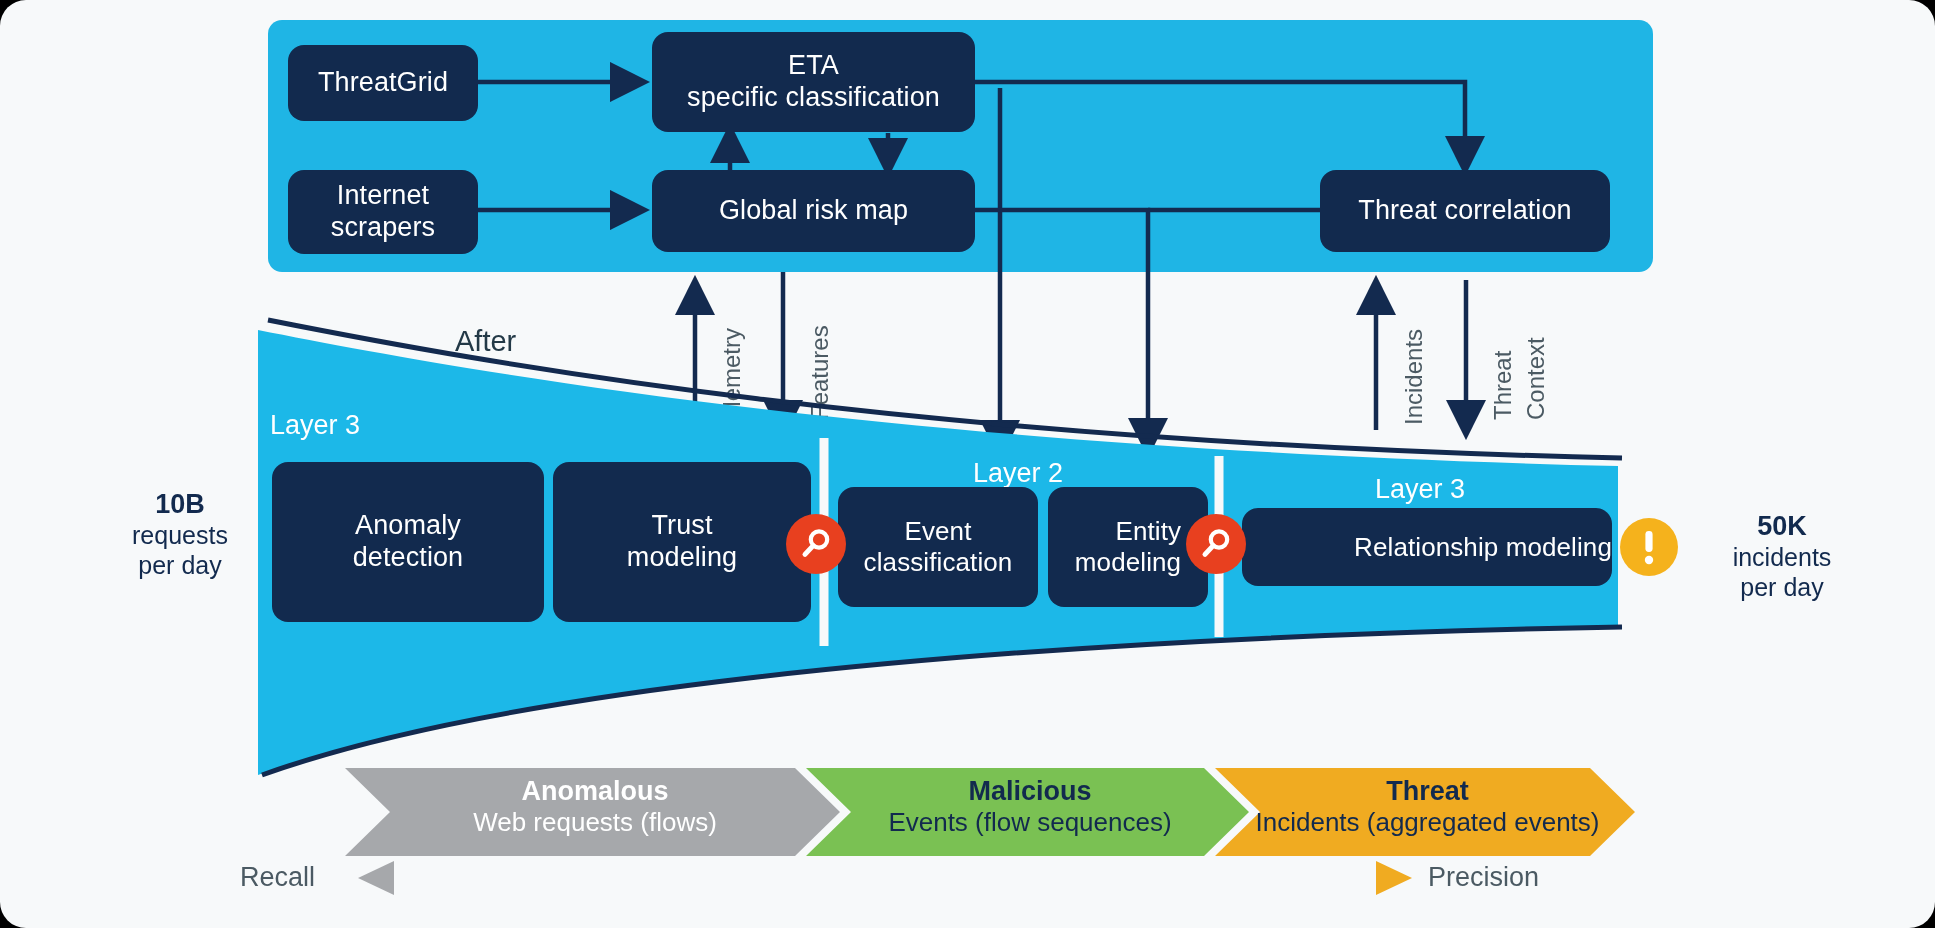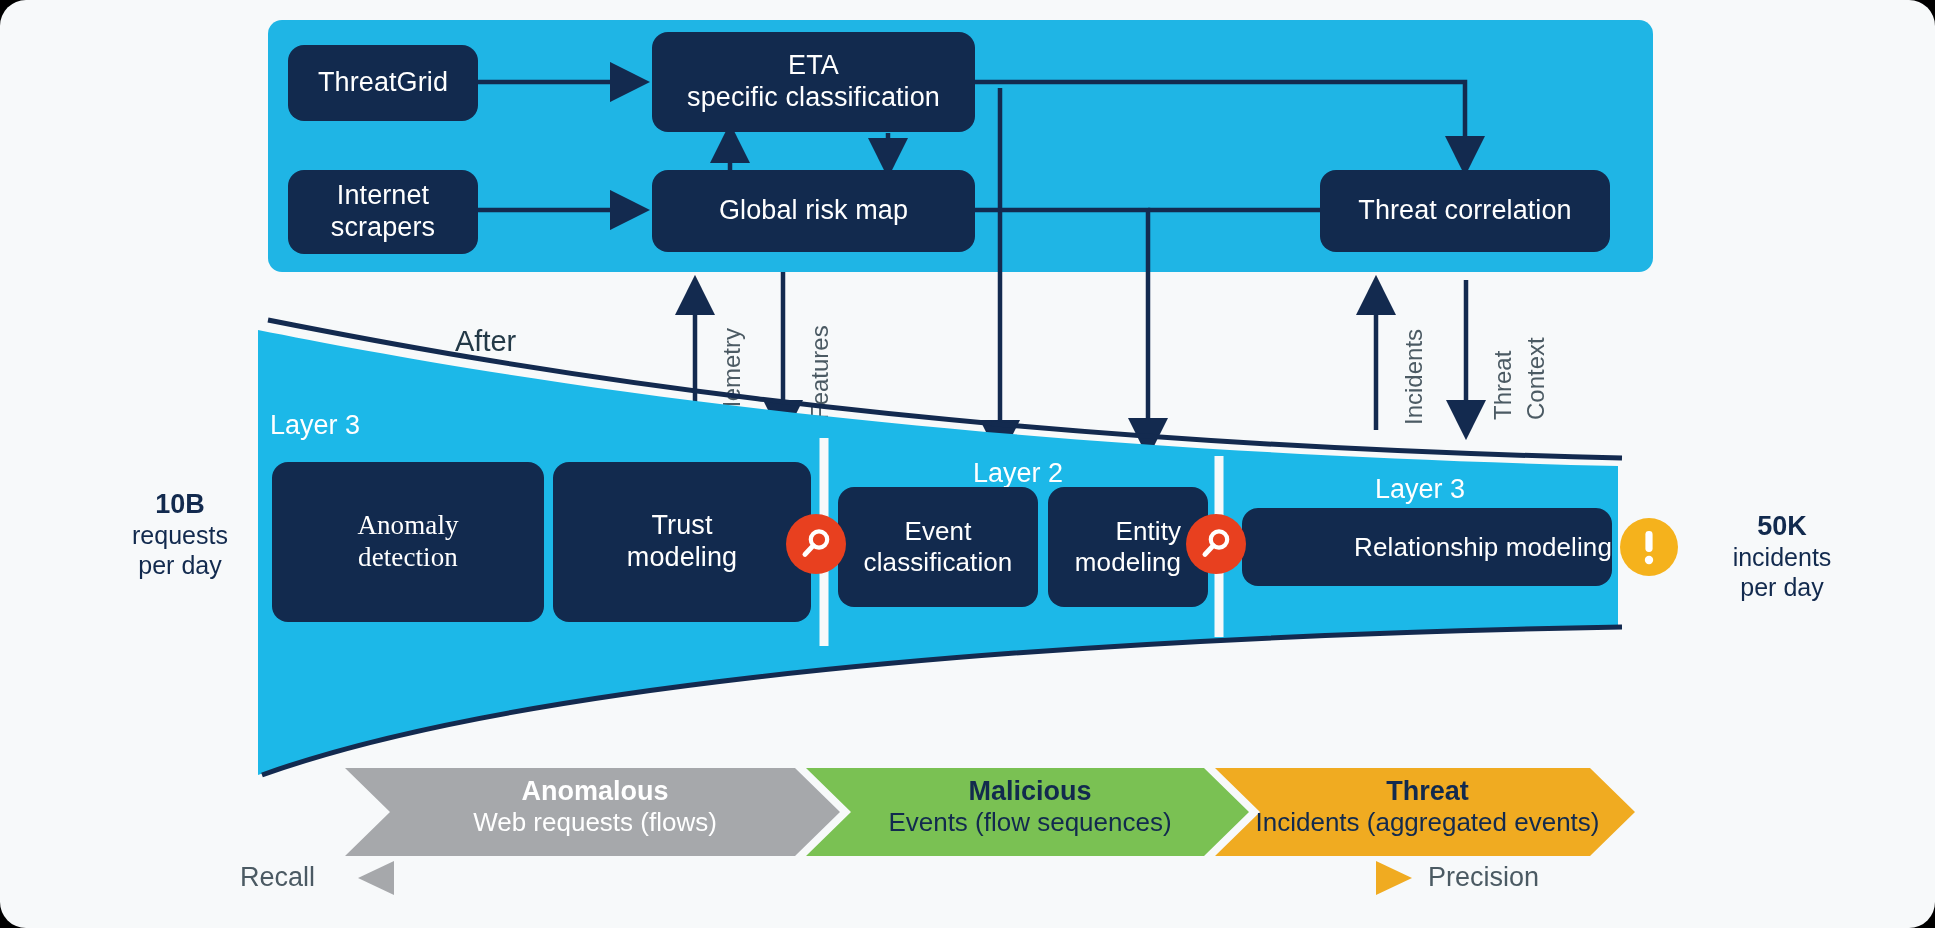--- a/index.html
+++ b/index.html
@@ -114,21 +114,21 @@
       <path d="M262,775 C470,700 905,640 1622,627"></path>
     </g>
   </svg>
 
   <div class="abs" style="left:455px;top:325px;color:#233947;font-size:29px;">After</div>
 
   <div class="layer-tag" style="left:270px;top:410px;">Layer 3</div>
   <div class="layer-tag" style="left:973px;top:458px;">Layer 2</div>
   <div class="layer-tag" style="left:1375px;top:474px;">Layer 3</div>
 
-  <div class="node" style="left:272px;top:462px;width:272px;height:160px;font-family:Liberation Serif, serif;">
+  <div class="node" style="left:272px;top:462px;width:272px;height:160px;">
     <span>Anomaly<br>detection</span>
   </div>
   <div class="node" style="left:553px;top:462px;width:258px;height:160px;">
     <span>Trust<br>modeling</span>
   </div>
   <div class="node small" style="left:838px;top:487px;width:200px;height:120px;">
     <span>Event<br>classification</span>
   </div>
   <div class="node small" style="left:1048px;top:487px;width:160px;height:120px;text-align:right;">
     <span>Entity<br>modeling</span>

